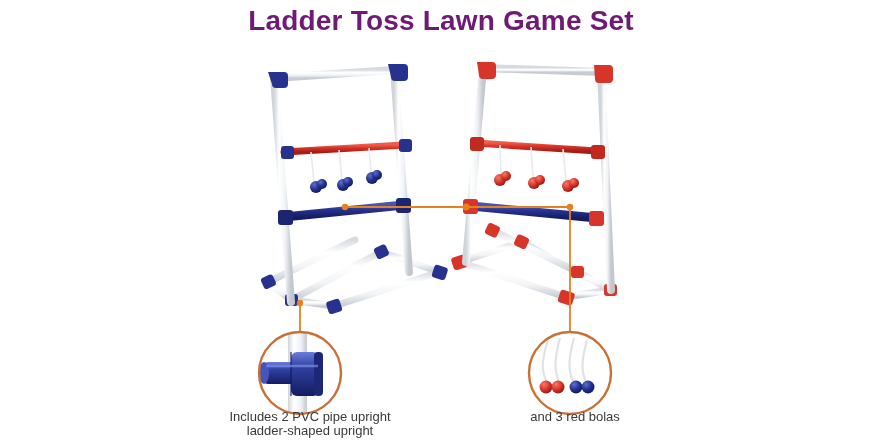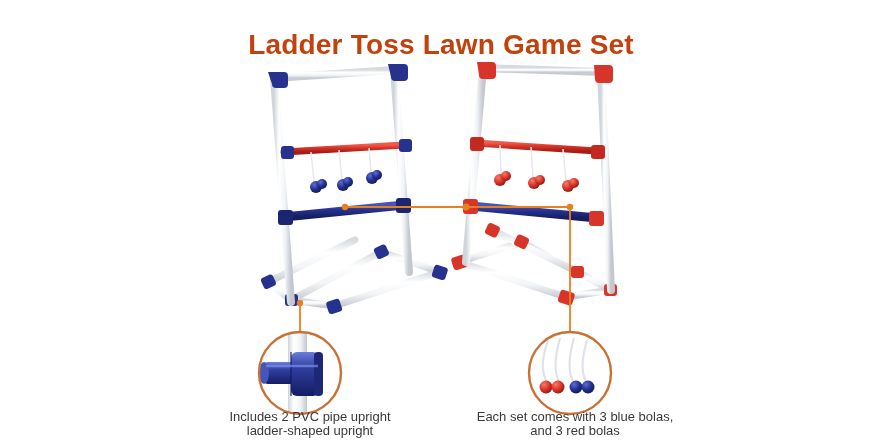--- a/index.html
+++ b/index.html
@@ -21,25 +21,24 @@
     background: #ffffff;
   }
   #title {
     position: absolute;
     left: 0;
     top: 4px;
     width: 882px;
     text-align: center;
     font-size: 28px;
     font-weight: bold;
-    color: #c2410c;
+    color: #701a75;
     letter-spacing: 0.2px;
     line-height: 34px;
     white-space: nowrap;
-    margin-top: 24px;
   }
   .caption {
     position: absolute;
     text-align: center;
     font-size: 13px;
     line-height: 13.5px;
     color: #3a3a3a;
     font-family: "Liberation Sans", sans-serif;
   }
   #caption-left {
@@ -254,17 +253,16 @@
       <circle cx="570" cy="373" r="41" fill="none" stroke="#c87137" stroke-width="2.4"></circle>
     </g>
   </svg>
 
   <div class="caption" id="caption-left">
     <span class="caption-line">Includes 2 PVC pipe upright</span>
     <span class="caption-line">ladder-shaped upright</span>
   </div>
 
   <div class="caption" id="caption-right">
-    <span class="caption-line">Each set comes with 3 blue bolas,</span>
     <span class="caption-line">and 3 red bolas</span>
   </div>
 
 </div>
 
 </body></html>

